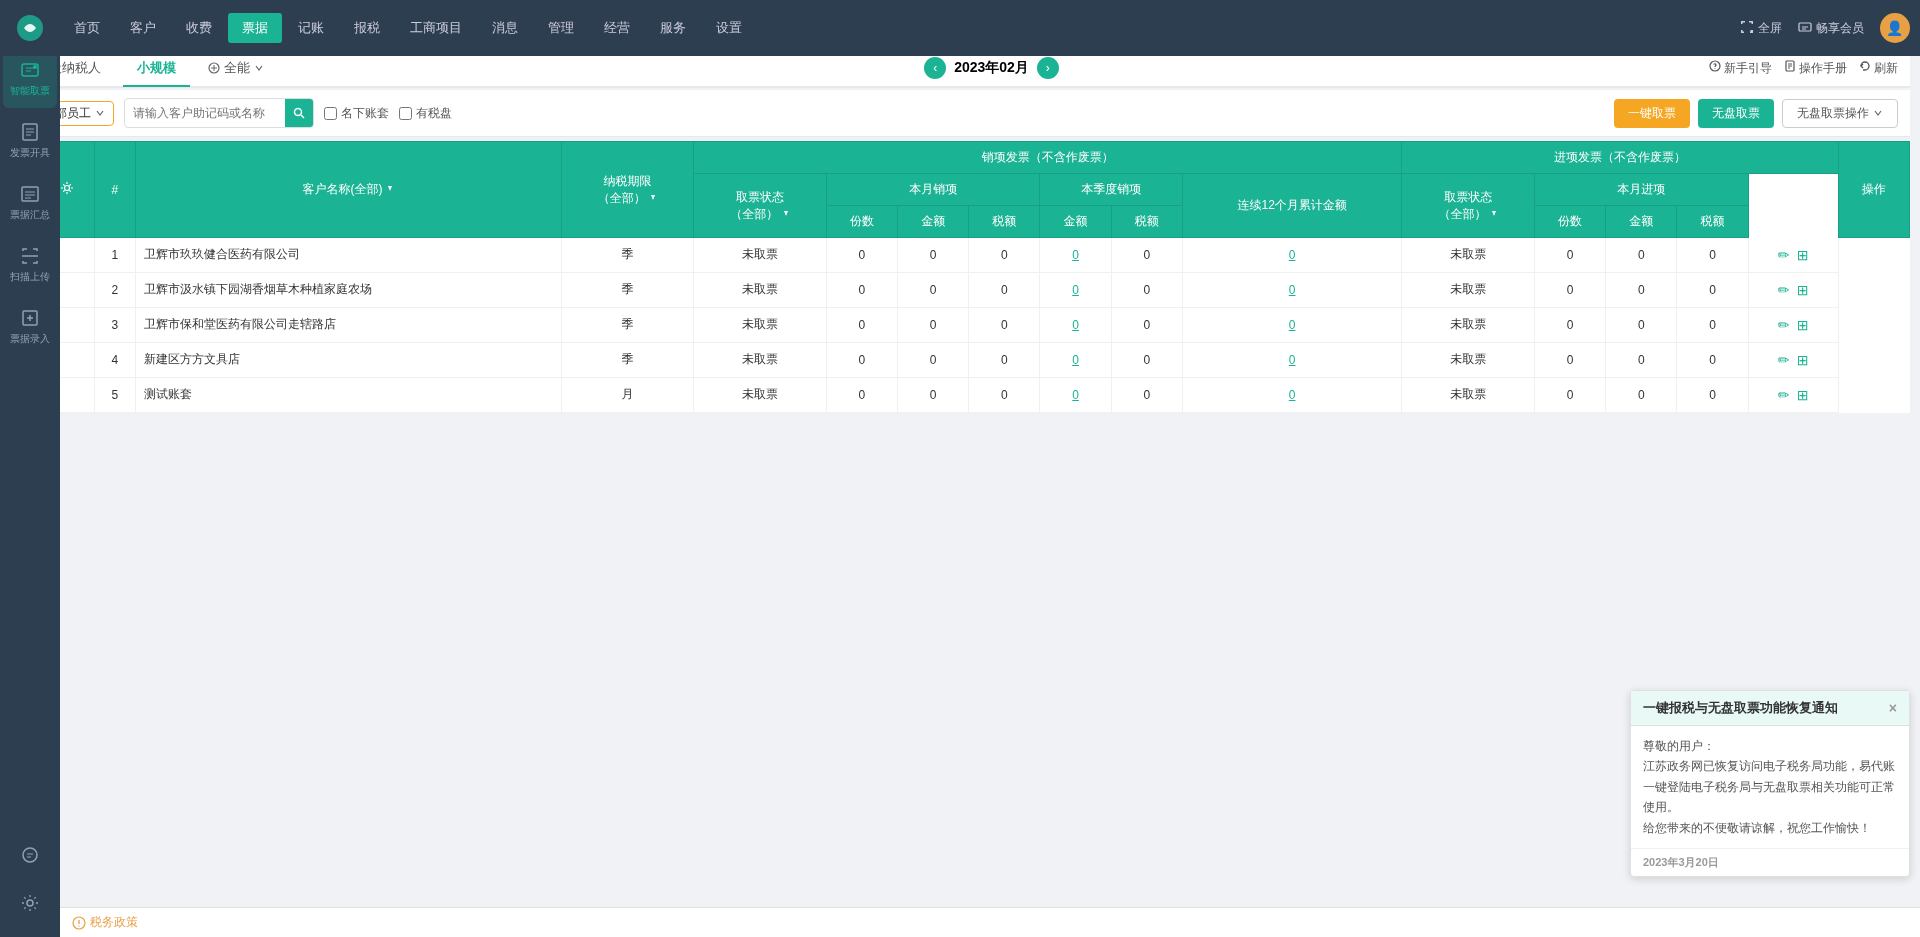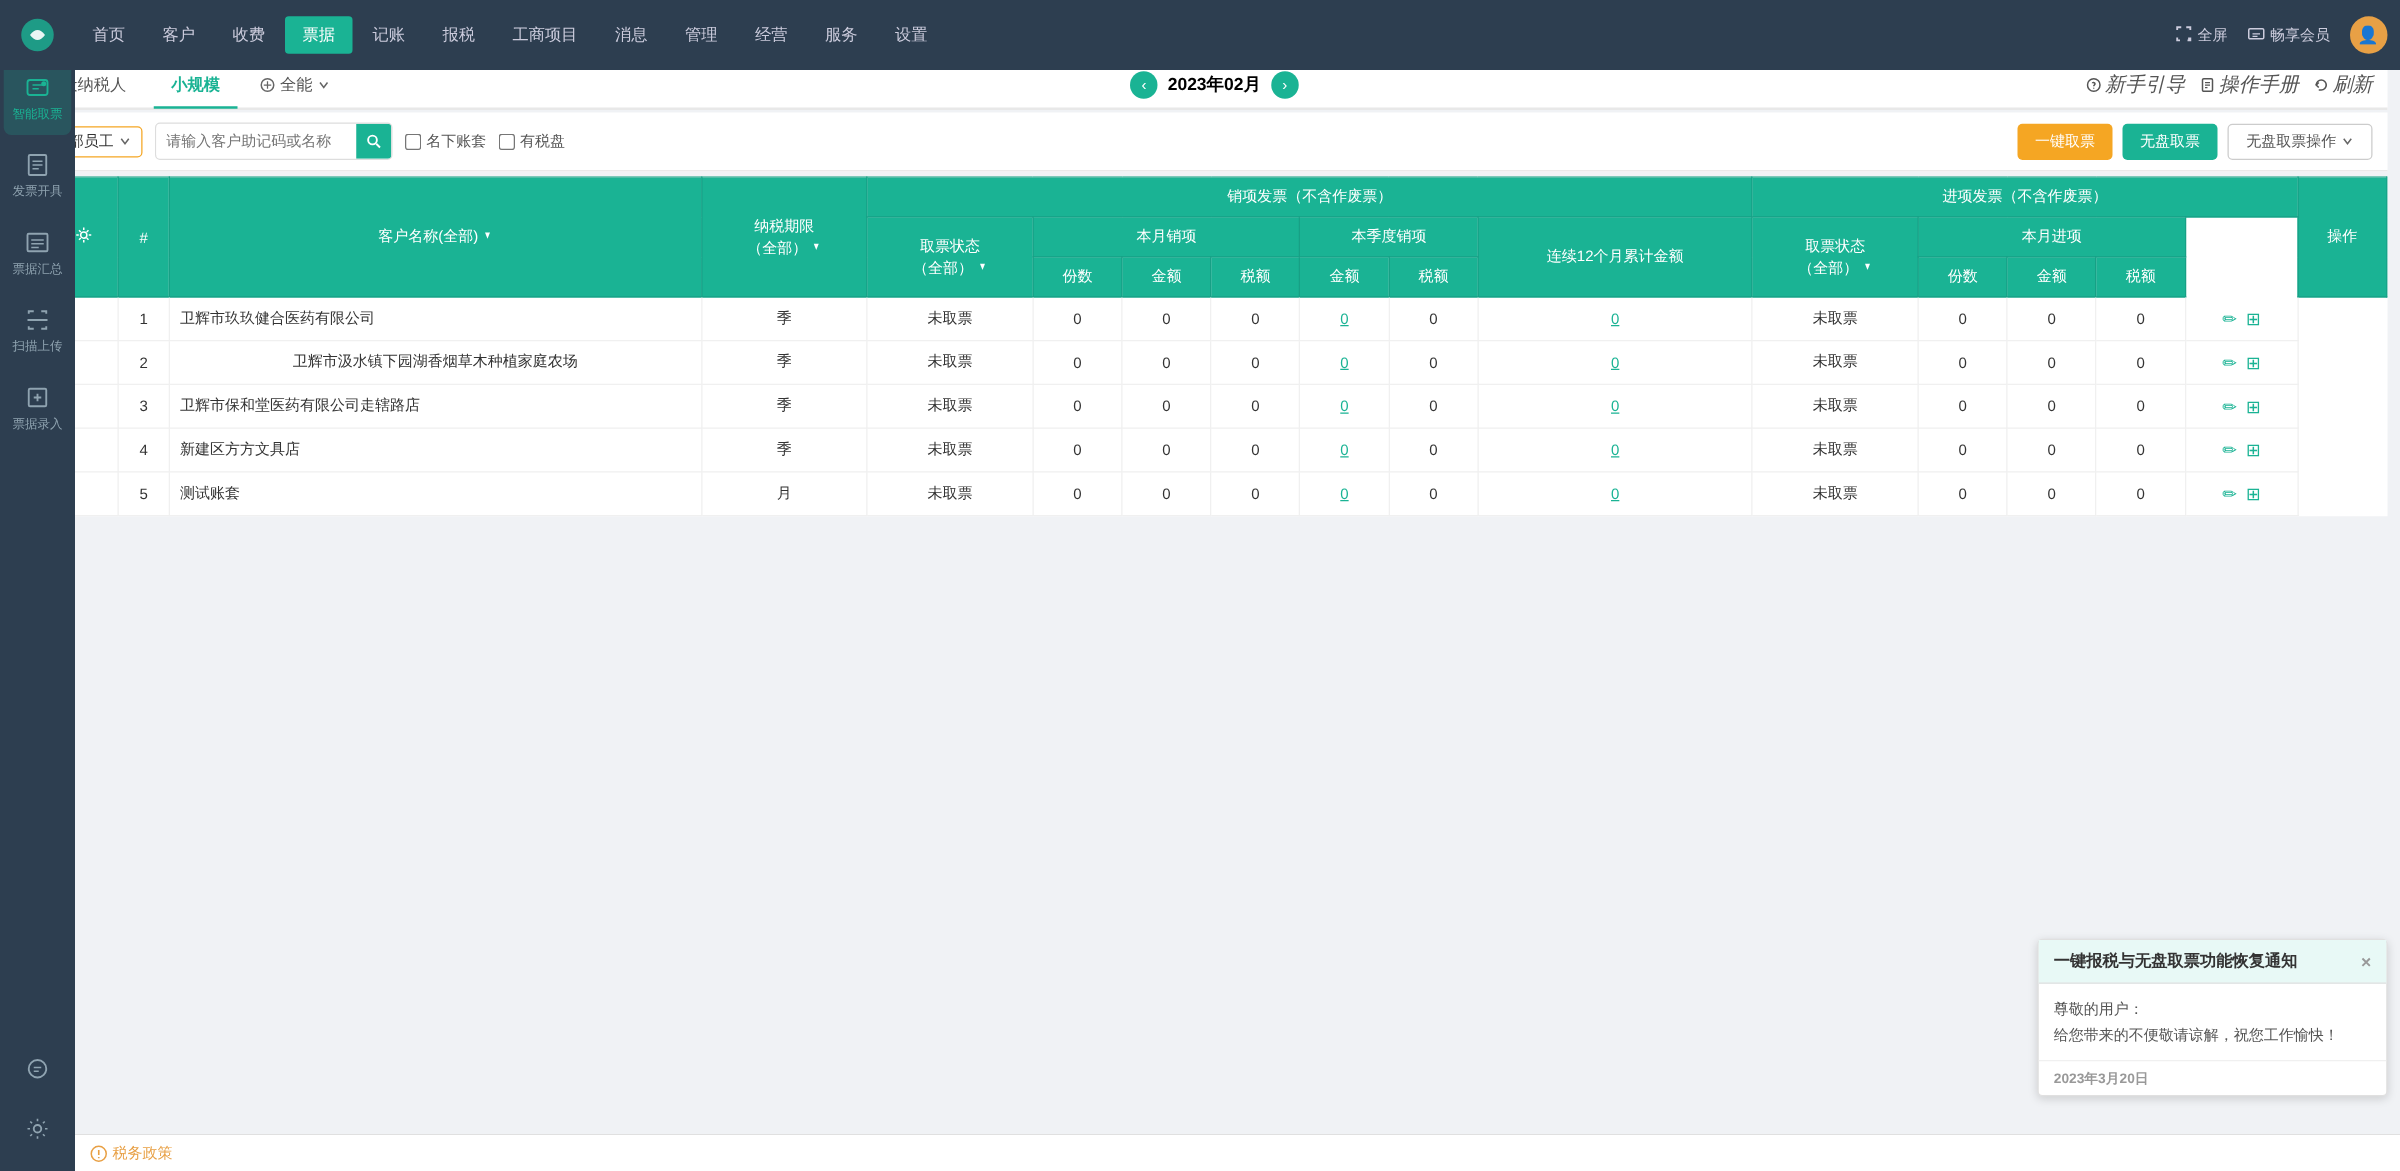--- a/index.html
+++ b/index.html
@@ -381,27 +381,26 @@
 
     .header-right-actions {
       display: flex;
       align-items: center;
       gap: 12px;
       margin-left: auto;
     }
     .header-action-btn {
       cursor: pointer;
       color: #555;
-      font-size: 16px;
-      display: flex;
-      align-items: center;
+      font-size: 12px;
+      display: flex;
+      align-items: flex-start;
       gap: 3px;
       background: none;
       border: none;
-      font-style: italic;
     }
   </style>
 </head>
 <body>
 
 <div class="top-nav">
   <div class="logo">
     <svg viewBox="0 0 28 28" fill="none">
       <circle cx="14" cy="14" r="13" fill="#1ab394" opacity="0.8"></circle>
       <path d="M8 14 Q14 6 20 14 Q14 22 8 14Z" fill="#fff" opacity="0.9"></path>
@@ -660,21 +659,21 @@
         <button class="action-btn" title="编辑">✏</button>
         <button class="action-btn" title="查看">⊞</button>
       </td>
     </tr>
           <tr>
       <td class="checkbox-cell">
         <input type="checkbox" style="">
       </td>
       <td></td>
       <td>2</td>
-      <td style="text-align:center">卫辉市汲水镇下园湖香烟草木种植家庭农场</td>
+      <td style="text-align:left">卫辉市汲水镇下园湖香烟草木种植家庭农场</td>
       <td>季</td>
       <td>未取票</td>
       <td>0</td>
       <td>0</td>
       <td>0</td>
       <td><span class="link-blue">0</span></td>
       <td>0</td>
       <td><span class="link-blue">0</span></td>
       <td>未取票</td>
       <td>0</td>
@@ -763,20 +762,21 @@
 
 </div>
 
 <div class="notification-panel">
   <div class="notif-header">
     <span>一键报税与无盘取票功能恢复通知</span>
     <span class="notif-close">×</span>
   </div>
   <div class="notif-body">
     <p>尊敬的用户：</p>
+    <p>江苏政务网已恢复访问电子税务局功能，易代账一键登陆电子税务局与无盘取票相关功能可正常使用。</p>
     <p>给您带来的不便敬请谅解，祝您工作愉快！</p>
   </div>
   <div class="notif-footer">
     <span>2023年3月20日</span>
   </div>
 </div>
 
 <div class="bottom-bar">
   <svg width="14" height="14" viewBox="0 0 14 14" fill="#e8a045">
     <circle cx="7" cy="7" r="6" fill="none" stroke="#e8a045" stroke-width="1.2"></circle>

